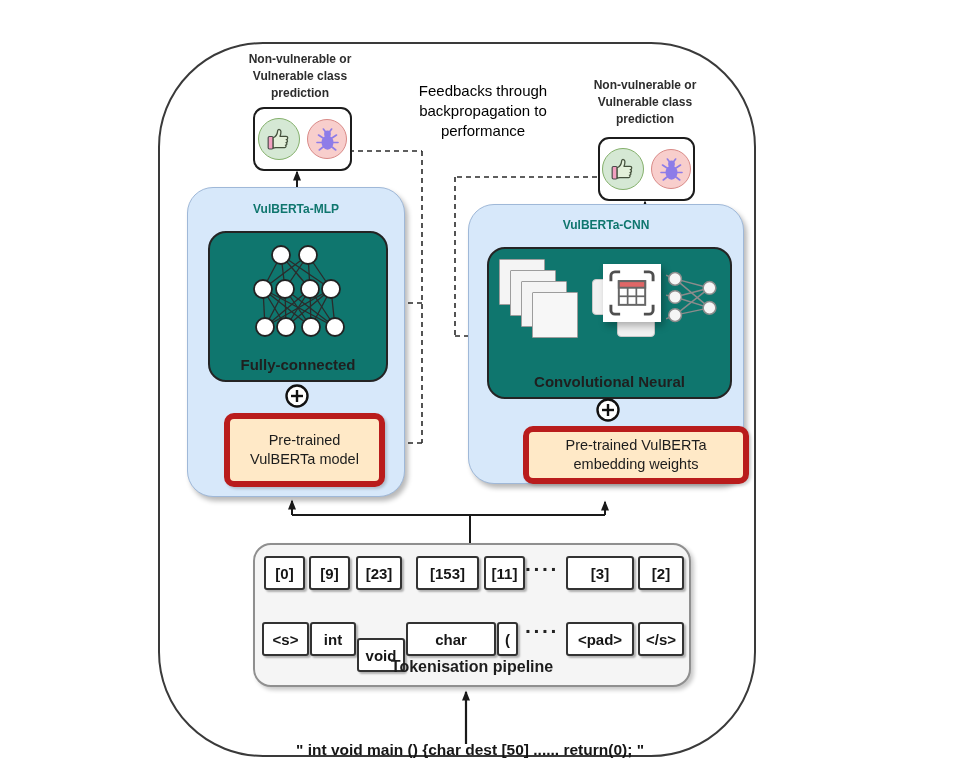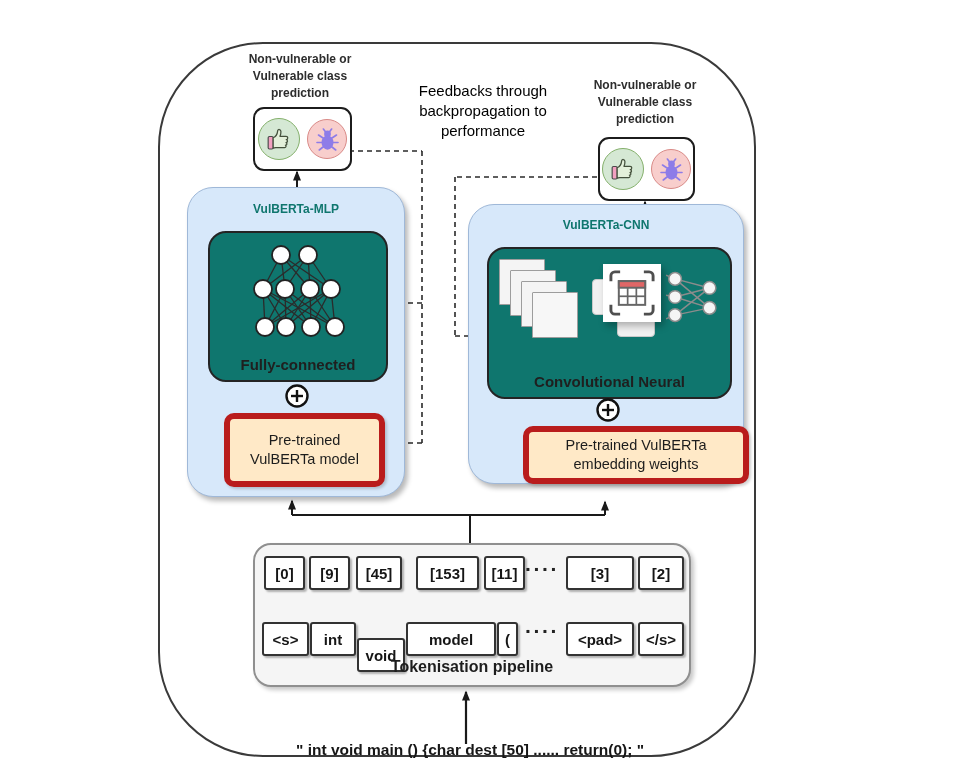--- a/index.html
+++ b/index.html
@@ -268,31 +268,31 @@
     </svg>
     <div class="pretrained" style="left:30px;top:221px;width:214px;height:46px;margin-left:24px;">
       <div>Pre-trained VulBERTa</div>
       <div>embedding weights</div>
     </div>
   </div>
 
   <div class="pipeline">
     <div class="tok" style="left:9px;top:11px;width:37px;">[0]</div>
     <div class="tok" style="left:54px;top:11px;width:37px;">[9]</div>
-    <div class="tok" style="left:101px;top:11px;width:42px;">[45]</div>
+    <div class="tok" style="left:101px;top:11px;width:42px;">[23]</div>
     <div class="tok" style="left:161px;top:11px;width:59px;">[153]</div>
     <div class="tok" style="left:229px;top:11px;width:37px;">[11]</div>
     <div class="dots" style="left:270px;top:12px;">····</div>
     <div class="tok" style="left:311px;top:11px;width:64px;">[3]</div>
     <div class="tok" style="left:383px;top:11px;width:42px;">[2]</div>
 
     <div class="tok" style="left:7px;top:77px;width:43px;">&lt;s&gt;</div>
     <div class="tok" style="left:55px;top:77px;width:42px;">int</div>
     <div class="tok" style="left:102px;top:77px;width:44px;margin-top:16px;">void</div>
-    <div class="tok" style="left:151px;top:77px;width:86px;">model</div>
+    <div class="tok" style="left:151px;top:77px;width:86px;">char</div>
     <div class="tok" style="left:242px;top:77px;width:17px;">(</div>
     <div class="dots" style="left:270px;top:74px;">····</div>
     <div class="tok" style="left:311px;top:77px;width:64px;">&lt;pad&gt;</div>
     <div class="tok" style="left:383px;top:77px;width:42px;">&lt;/s&gt;</div>
 
     <div class="pipeline-caption">Tokenisation pipeline</div>
   </div>
 
   <div class="code-line">" int void main () {char dest [50] ...... return(0); "</div>
 

